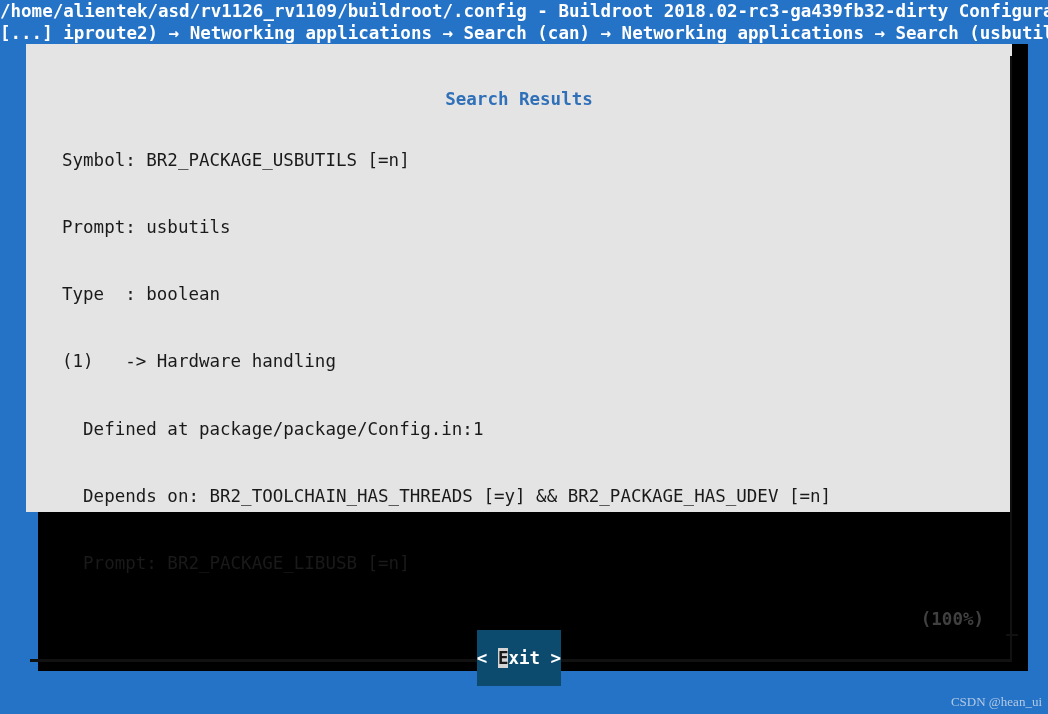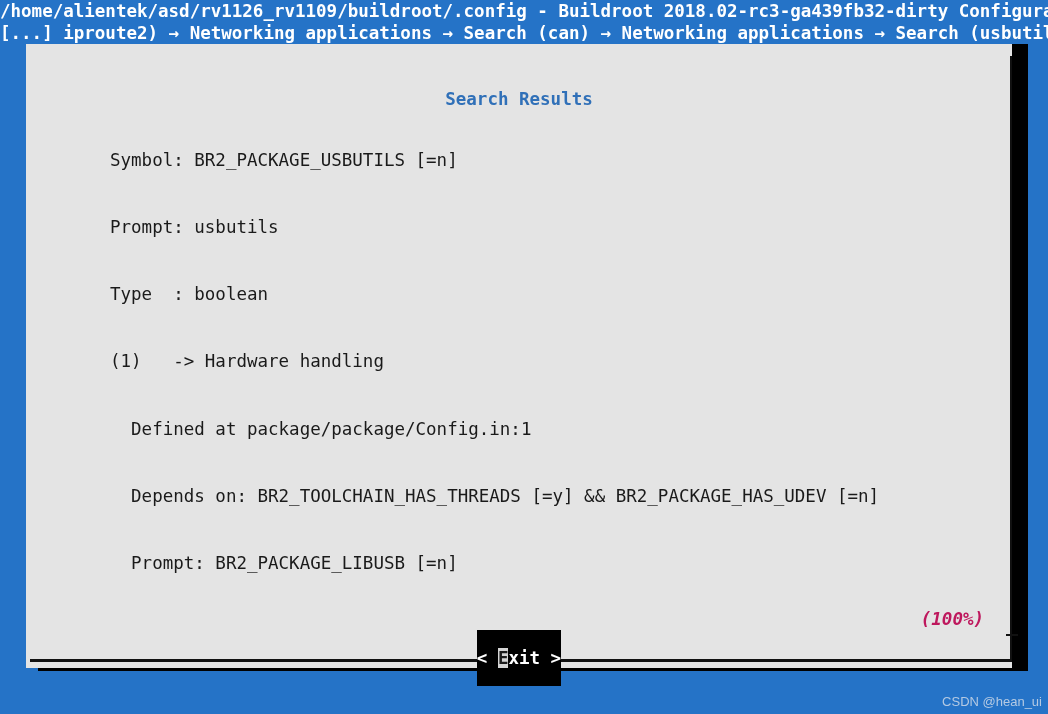--- a/index.html
+++ b/index.html
@@ -42,21 +42,21 @@
     height: 627px;
     background: #000000;
   }
 
   
   #dialog {
     position: absolute;
     left: 26px;
     top: 44px;
     width: 986px;
-    height: 624px;
+    height: 468px;
     background: #e4e4e4;
   }
 
   
   #dialog-title {
     position: absolute;
     left: 0;
     top: 44px;
     width: 986px;
     text-align: center;
@@ -92,70 +92,69 @@
   
   #result-text {
     position: absolute;
     left: 36px;
     top: 60px;
     color: #1a1a1a;
     font-size: 17.5px;
     line-height: 22.4px;
     white-space: pre;
   }
-  #result-text .row { white-space: pre; margin-left: 48px; }
+  #result-text .row { white-space: pre; }
 
   
   #scroll-percent {
     position: absolute;
     left: 0;
     top: 564px;
     width: 958px;
     text-align: right;
-    color: #be185d;
+    color: #404040;
     font-weight: bold;
     font-size: 17.5px;
     line-height: 22px;
     white-space: pre;
-    font-style: italic;
   }
 
   
   #button-row {
     position: absolute;
     left: 0;
     top: 586px;
     width: 986px;
     text-align: center;
     line-height: 24px;
   }
   .btn {
     display: inline-block;
-    background: #000000;
+    background: #0c4a6e;
     color: #ffffff;
     font-size: 17.5px;
     font-weight: bold;
     line-height: 24px;
     padding: 16px 0px;
     white-space: pre;
     cursor: pointer;
   }
   .btn .hotkey {
     background: #d4d4d4;
     color: #1a1a1a;
   }
 
   
   #watermark {
     position: absolute;
     right: 6px;
     bottom: 4px;
     color: #cdd9e8;
     opacity: 0.85;
-    font-family: Liberation Sans, sans-serif;
+    font-family: Liberation Serif, serif;
     font-size: 13px;
     line-height: 16px;
     white-space: pre;
   }
 </style>
 </head>
 <body>
 
 <div id="screen">
 

